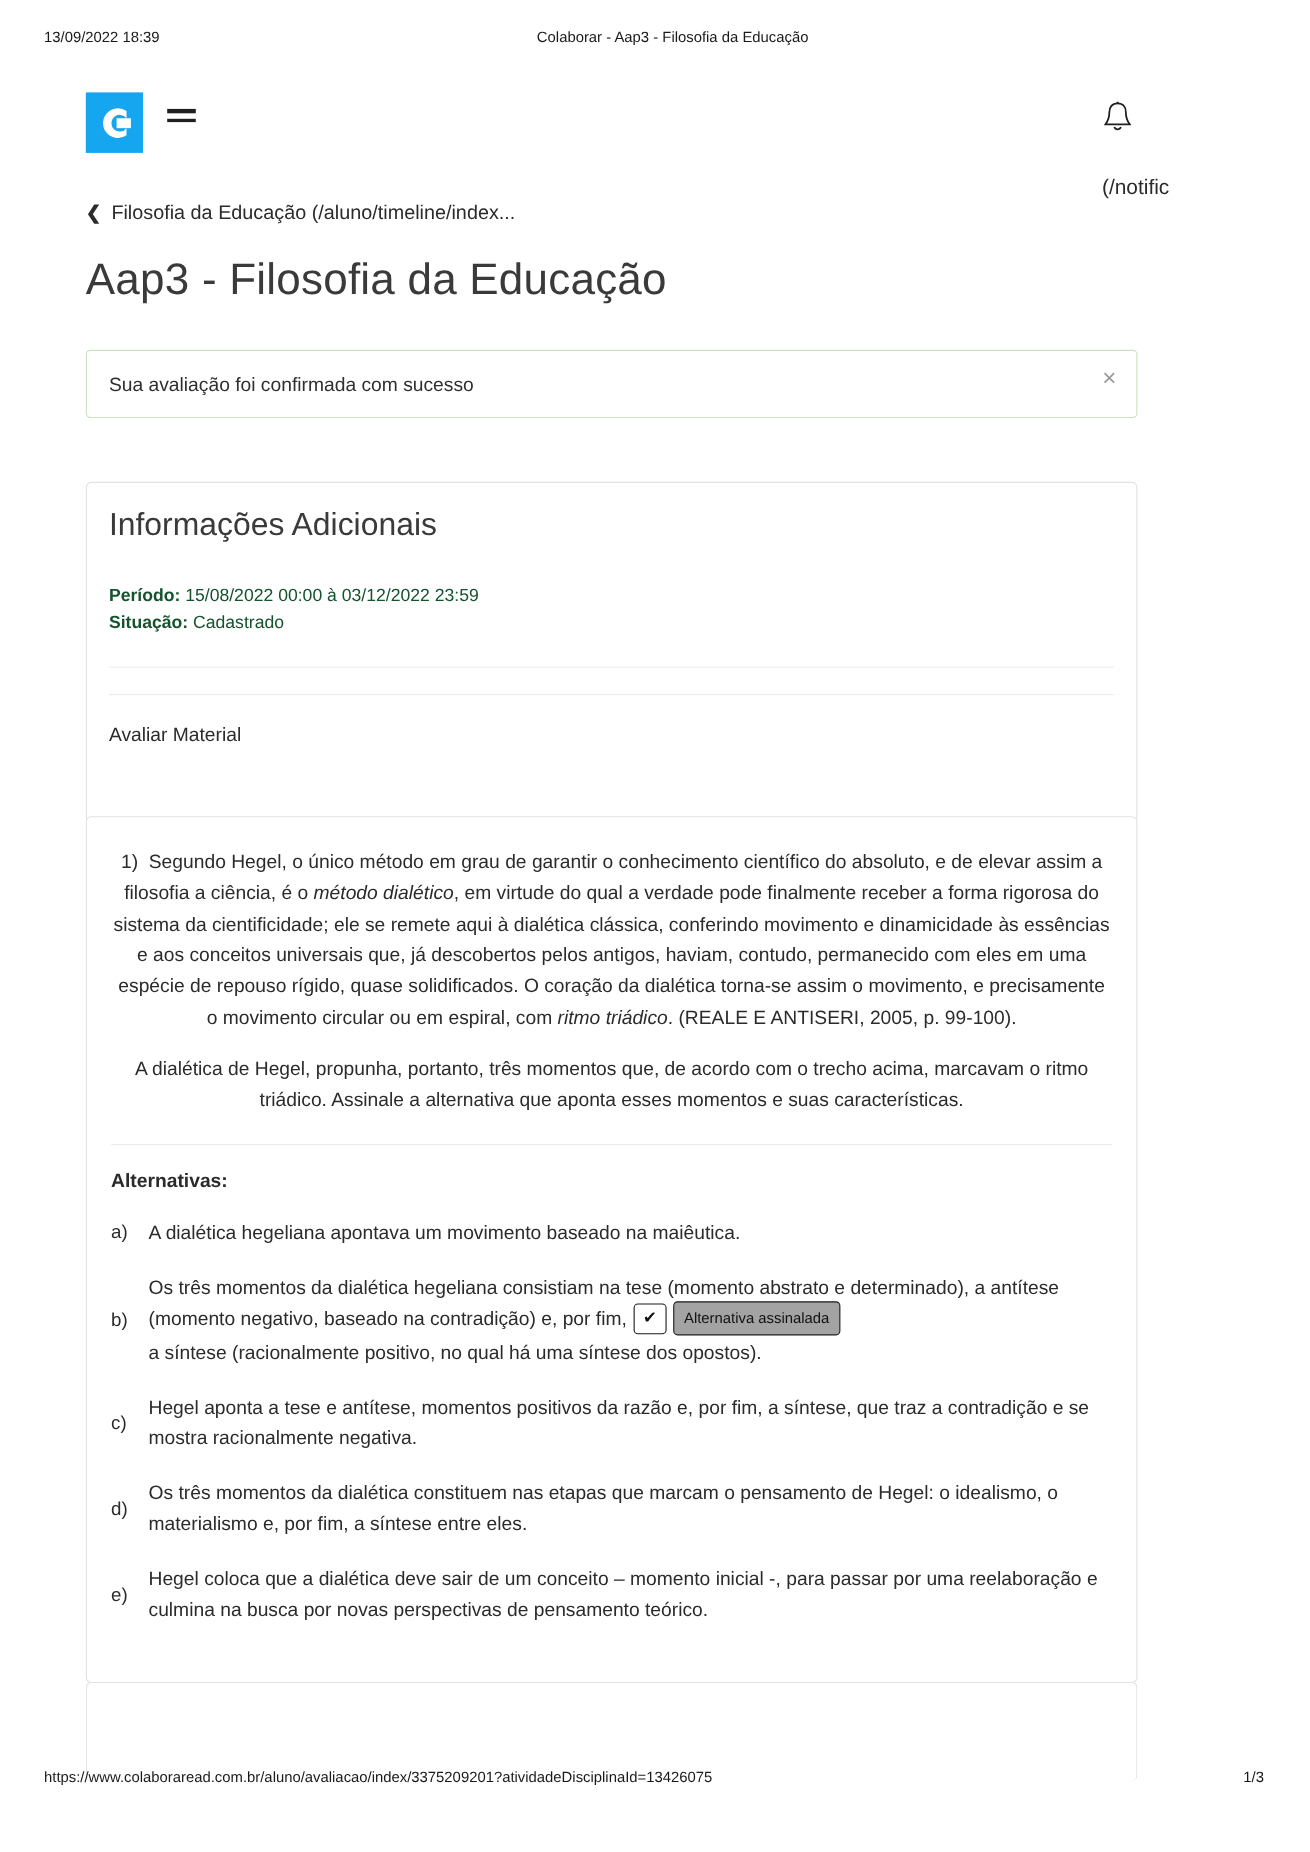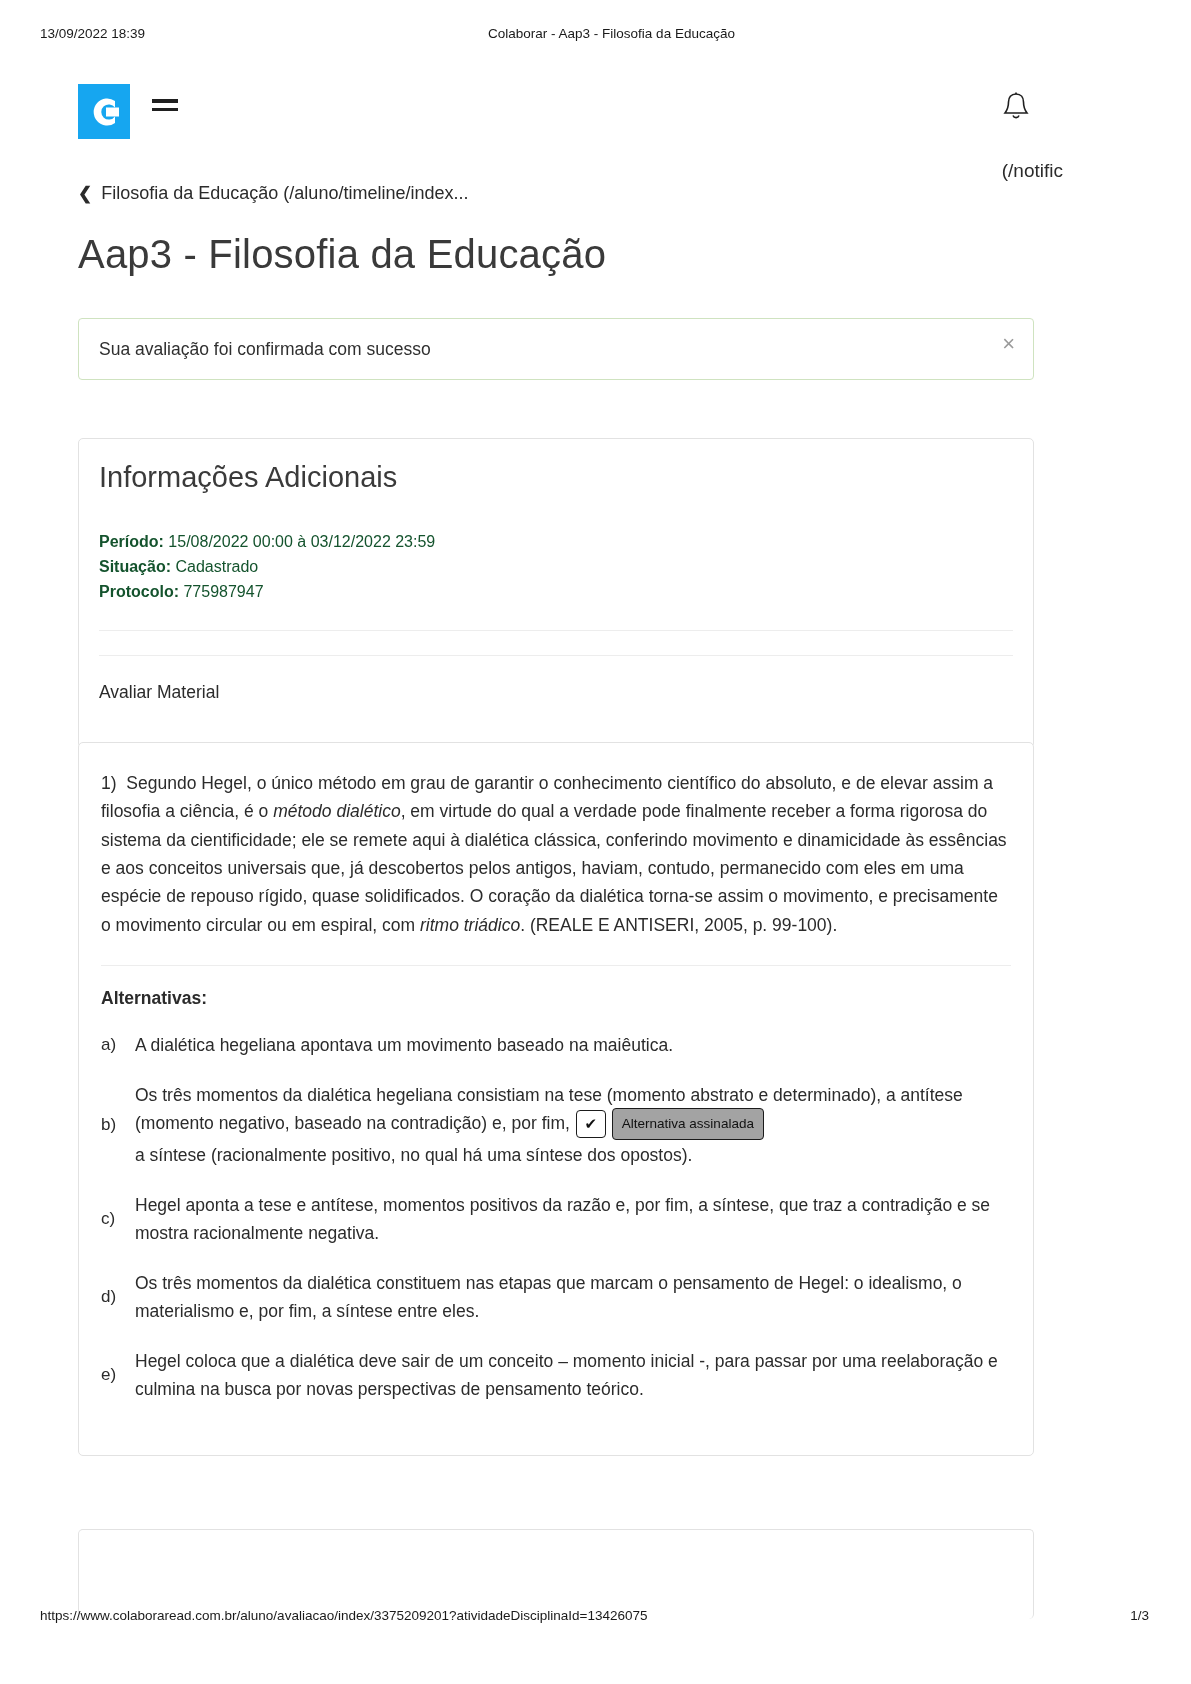--- a/index.html
+++ b/index.html
@@ -202,21 +202,21 @@
   
   .card-question {
     top: 742px;
     padding: 26px 22px 30px 22px;
   }
   .q-text {
     font-size: 17.5px;
     line-height: 1.62;
     color: #2b2b2b;
     margin: 0 0 18px 0;
-    text-align: left;
+    text-align: center;
   }
   .q-text i { font-style: italic; }
   .q-sep {
     border: 0;
     border-top: 1px solid #ededed;
     margin: 26px 0 22px 0;
   }
   .alt-heading {
     font-size: 17.5px;
     font-weight: bold;
@@ -350,34 +350,31 @@
   <h2 class="info-heading">Informações Adicionais</h2>
   <div class="info-body">
     <div>
       <b>Período:</b>
       <span>15/08/2022 00:00 à 03/12/2022 23:59</span>
     </div>
     <div>
       <b>Situação:</b>
       <span>Cadastrado</span>
     </div>
-    <div>
-      <b>Protocolo:</b>
-      <span>775987947</span>
-    </div>
   </div>
   <hr class="hr-line">
   <hr class="hr-line2">
   <div class="avaliar-material">Avaliar Material</div>
 </div>
 
 <div class="card card-question">
 
   <p class="q-text"><span>1)</span>&nbsp;&nbsp;<span>Segundo Hegel, o único método em grau de garantir o conhecimento científico do absoluto, e de elevar assim a filosofia a ciência, é o </span><i>método dialético</i><span>, em virtude do qual a verdade pode finalmente receber a forma rigorosa do sistema da cientificidade; ele se remete aqui à dialética clássica, conferindo movimento e dinamicidade às essências e aos conceitos universais que, já descobertos pelos antigos, haviam, contudo, permanecido com eles em uma espécie de repouso rígido, quase solidificados. O coração da dialética torna-se assim o movimento, e precisamente o movimento circular ou em espiral, com </span><i>ritmo triádico</i><span>. (REALE E ANTISERI, 2005, p. 99-100).</span></p>
 
+  <p class="q-text">A dialética de Hegel, propunha, portanto, três momentos que, de acordo com o trecho acima, marcavam o ritmo triádico. Assinale a alternativa que aponta esses momentos e suas características.</p>
 
   <hr class="q-sep">
 
   <div class="alt-heading">Alternativas:</div>
 
   <div class="alt-row single">
     <div class="alt-letter">a)</div>
     <div class="alt-body">A dialética hegeliana apontava um movimento baseado na maiêutica.</div>
   </div>
 

